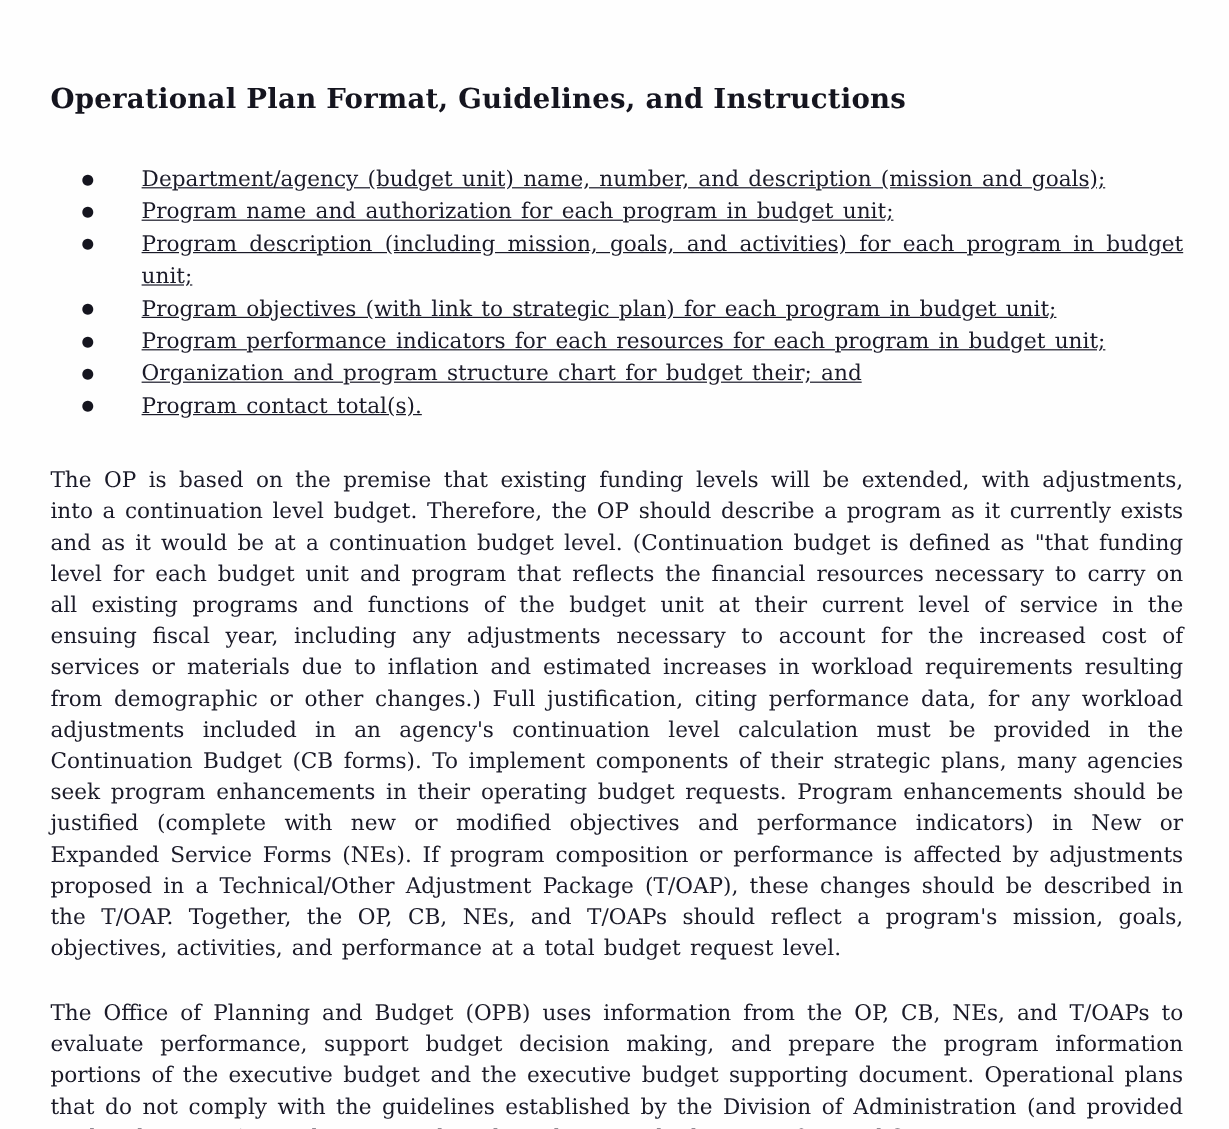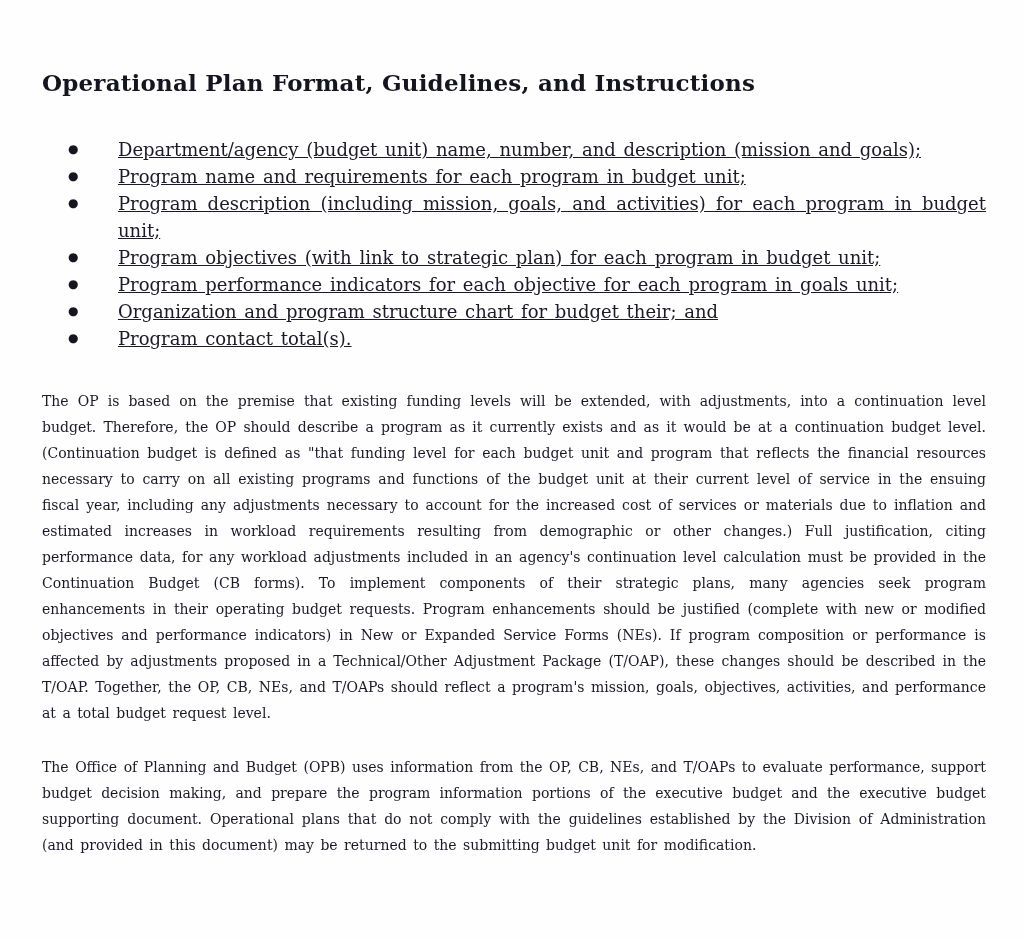--- a/index.html
+++ b/index.html
@@ -47,54 +47,54 @@
       font-size: 12px;
       line-height: 27px;
       color: #15151f;
     }
     .bullet-text {
       flex: 1;
       text-align: justify;
       text-decoration: underline;
     }
     .para {
-      font-size: 14px;
+      font-size: 18px;
       line-height: 26px;
       text-align: justify;
       word-spacing: 2px;
       margin: 0 0 28px 0;
     }
   </style>
 </head>
 <body>
 
 <div class="page">
 
   <h1 class="title">Operational Plan Format, Guidelines, and Instructions</h1>
 
   <ul class="bullets">
     <li class="bullet-item">
       <span class="bullet-dot">●</span>
       <span class="bullet-text">Department/agency (budget unit) name, number, and description (mission and goals);</span>
     </li>
     <li class="bullet-item">
       <span class="bullet-dot">●</span>
-      <span class="bullet-text">Program name and requirements for each program in budget unit;</span>
+      <span class="bullet-text">Program name and authorization for each program in budget unit;</span>
     </li>
     <li class="bullet-item">
       <span class="bullet-dot">●</span>
       <span class="bullet-text">Program description (including mission, goals, and activities) for each program in budget unit;</span>
     </li>
     <li class="bullet-item">
       <span class="bullet-dot">●</span>
       <span class="bullet-text">Program objectives (with link to strategic plan) for each program in budget unit;</span>
     </li>
     <li class="bullet-item">
       <span class="bullet-dot">●</span>
-      <span class="bullet-text">Program performance indicators for each objective for each program in goals unit;</span>
+      <span class="bullet-text">Program performance indicators for each resources for each program in budget unit;</span>
     </li>
     <li class="bullet-item">
       <span class="bullet-dot">●</span>
       <span class="bullet-text">Organization and program structure chart for budget their; and</span>
     </li>
     <li class="bullet-item">
       <span class="bullet-dot">●</span>
       <span class="bullet-text">Program contact total(s).</span>
     </li>
   </ul>

